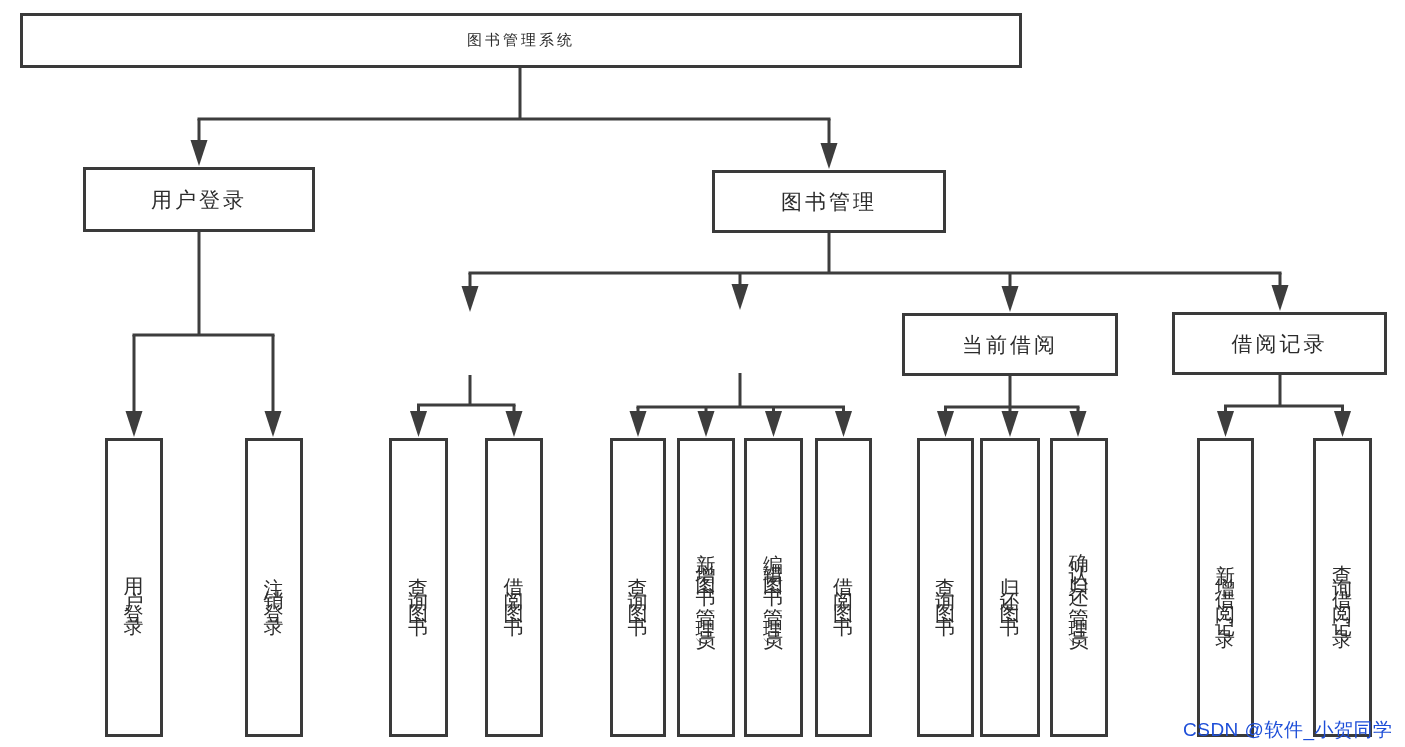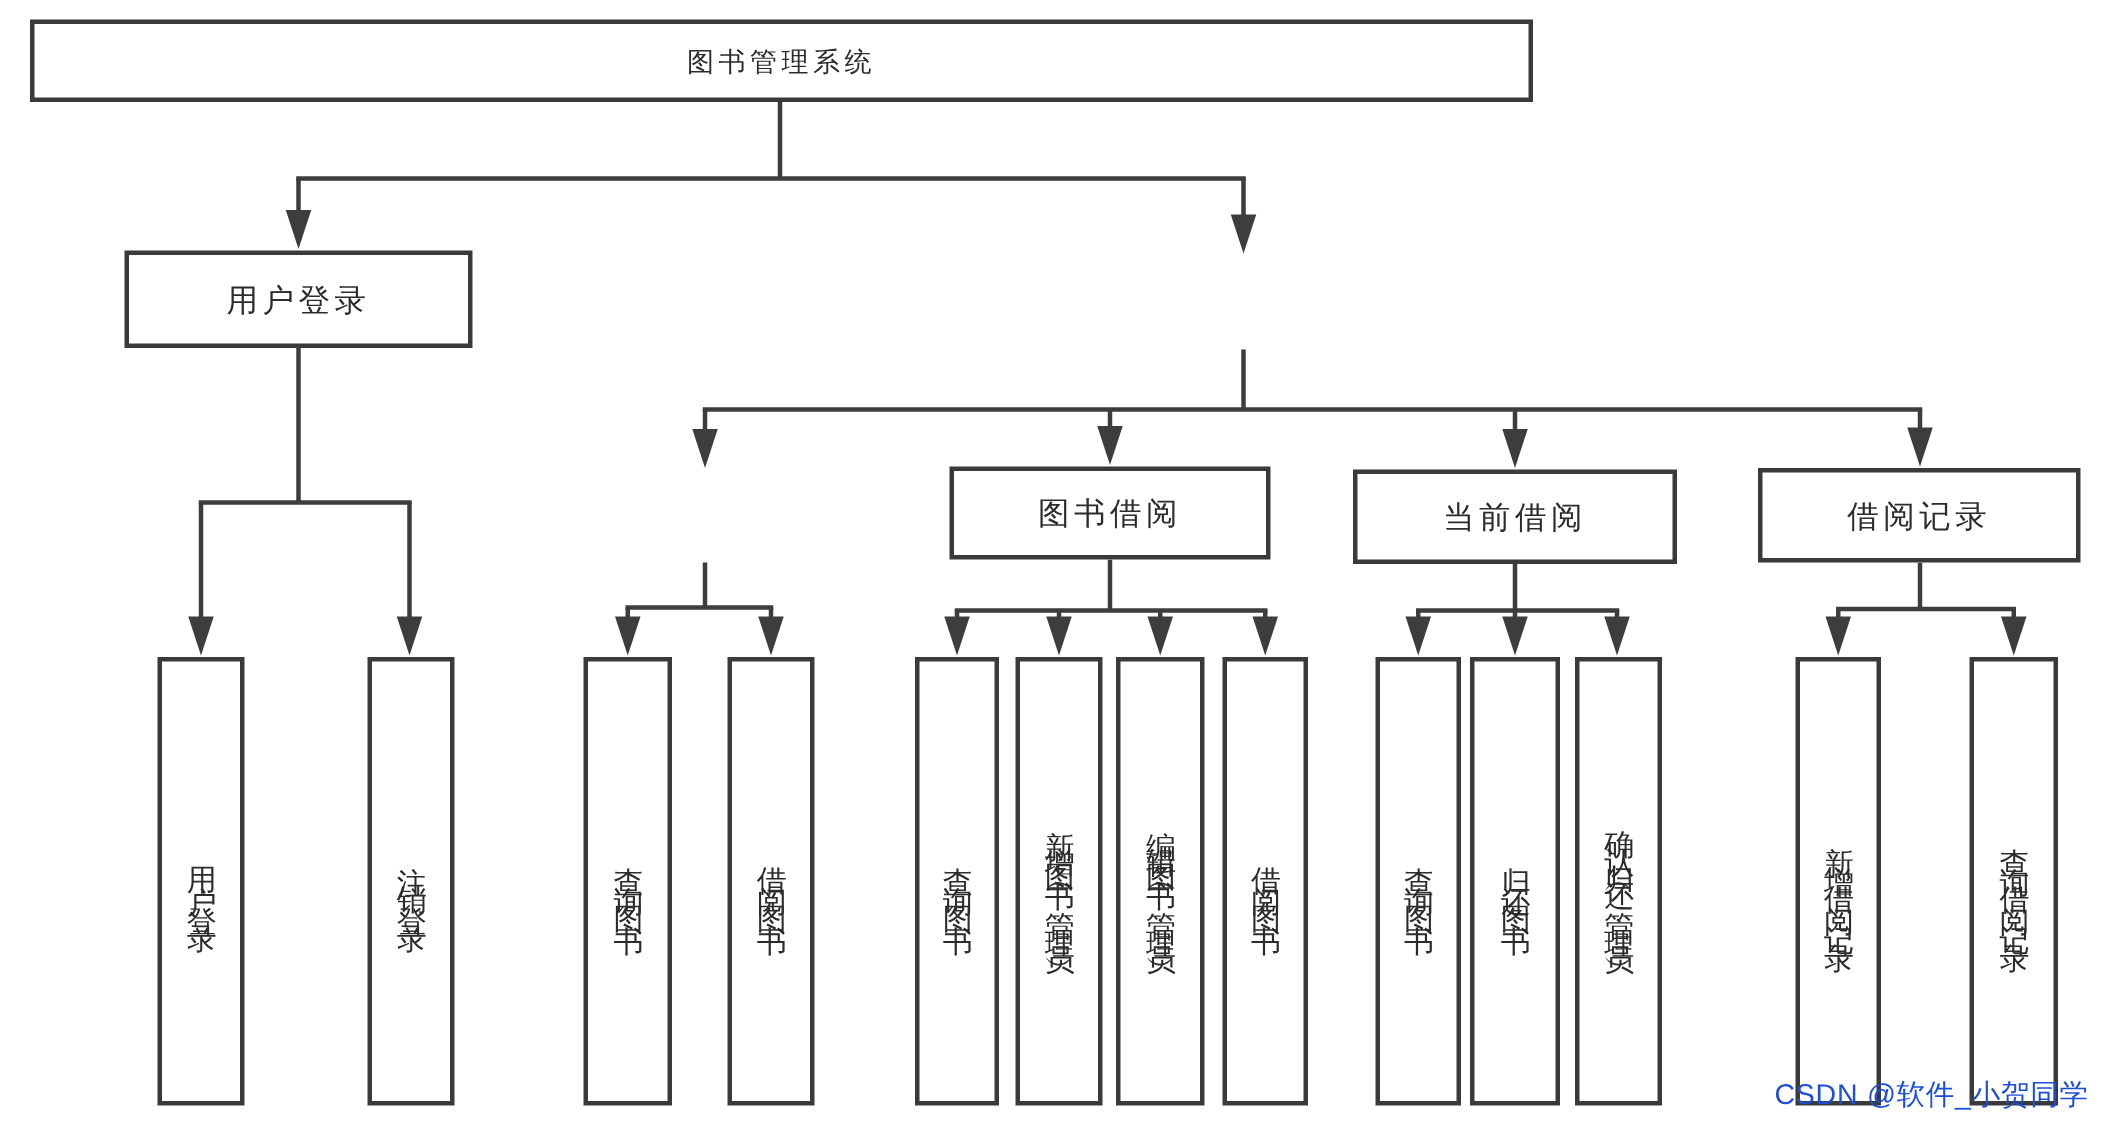--- a/index.html
+++ b/index.html
@@ -7,21 +7,21 @@
     position:relative;width:1405px;height:747px;background:#ffffff;overflow:hidden;
     font-family:"Liberation Sans","DejaVu Sans",sans-serif;color:#2c2c2c;
   }
   .connectors{position:absolute;left:0;top:0;z-index:1;}
   .box{
     position:absolute;box-sizing:border-box;background:#ffffff;
     border:3px solid #3a3a3a;display:flex;align-items:center;justify-content:center;
     z-index:2;
   }
   .hbox{font-size:21px;letter-spacing:3px;white-space:nowrap;}
-  .root{font-size:18px;}
+  .root{font-size:15px;}
   .vtext{
     writing-mode:vertical-rl;text-orientation:mixed;
     font-size:20px;letter-spacing:13px;line-height:1;white-space:nowrap;
   }
   .tight .vtext{letter-spacing:11px;}
   .watermark{
     position:absolute;z-index:3;font-size:19px;letter-spacing:0.5px;
     color:#1d4ed8;white-space:nowrap;
   }
 </style>
@@ -95,22 +95,22 @@
       <polygon points="1010,437 1001.5,411 1018.5,411"></polygon>
       <polygon points="1078,437 1069.5,411 1086.5,411"></polygon>
       <polygon points="1225.5,437 1217,411 1234,411"></polygon>
       <polygon points="1342.5,437 1334,411 1351,411"></polygon>
     </g>
   </svg>
 
   <div class="box hbox root" style="left:20px;top:13px;width:1002px;height:55px;">图书管理系统</div>
 
   <div class="box hbox" style="left:83px;top:167px;width:232px;height:65px;">用户登录</div>
+  <div class="box hbox" style="left:712px;top:170px;width:234px;height:63px;">图书管理</div>
 
-  <div class="box hbox" style="left:633px;top:311px;width:214px;height:62px;">图书借阅</div>
   <div class="box hbox" style="left:902px;top:313px;width:216px;height:63px;">当前借阅</div>
   <div class="box hbox" style="left:1172px;top:312px;width:215px;height:63px;">借阅记录</div>
 
   <div class="box vbox" style="left:105px;top:438px;width:58px;height:299px;">
     <span class="vtext">用户登录</span>
   </div>
   <div class="box vbox" style="left:245px;top:438px;width:58px;height:299px;">
     <span class="vtext">注销登录</span>
   </div>
 

